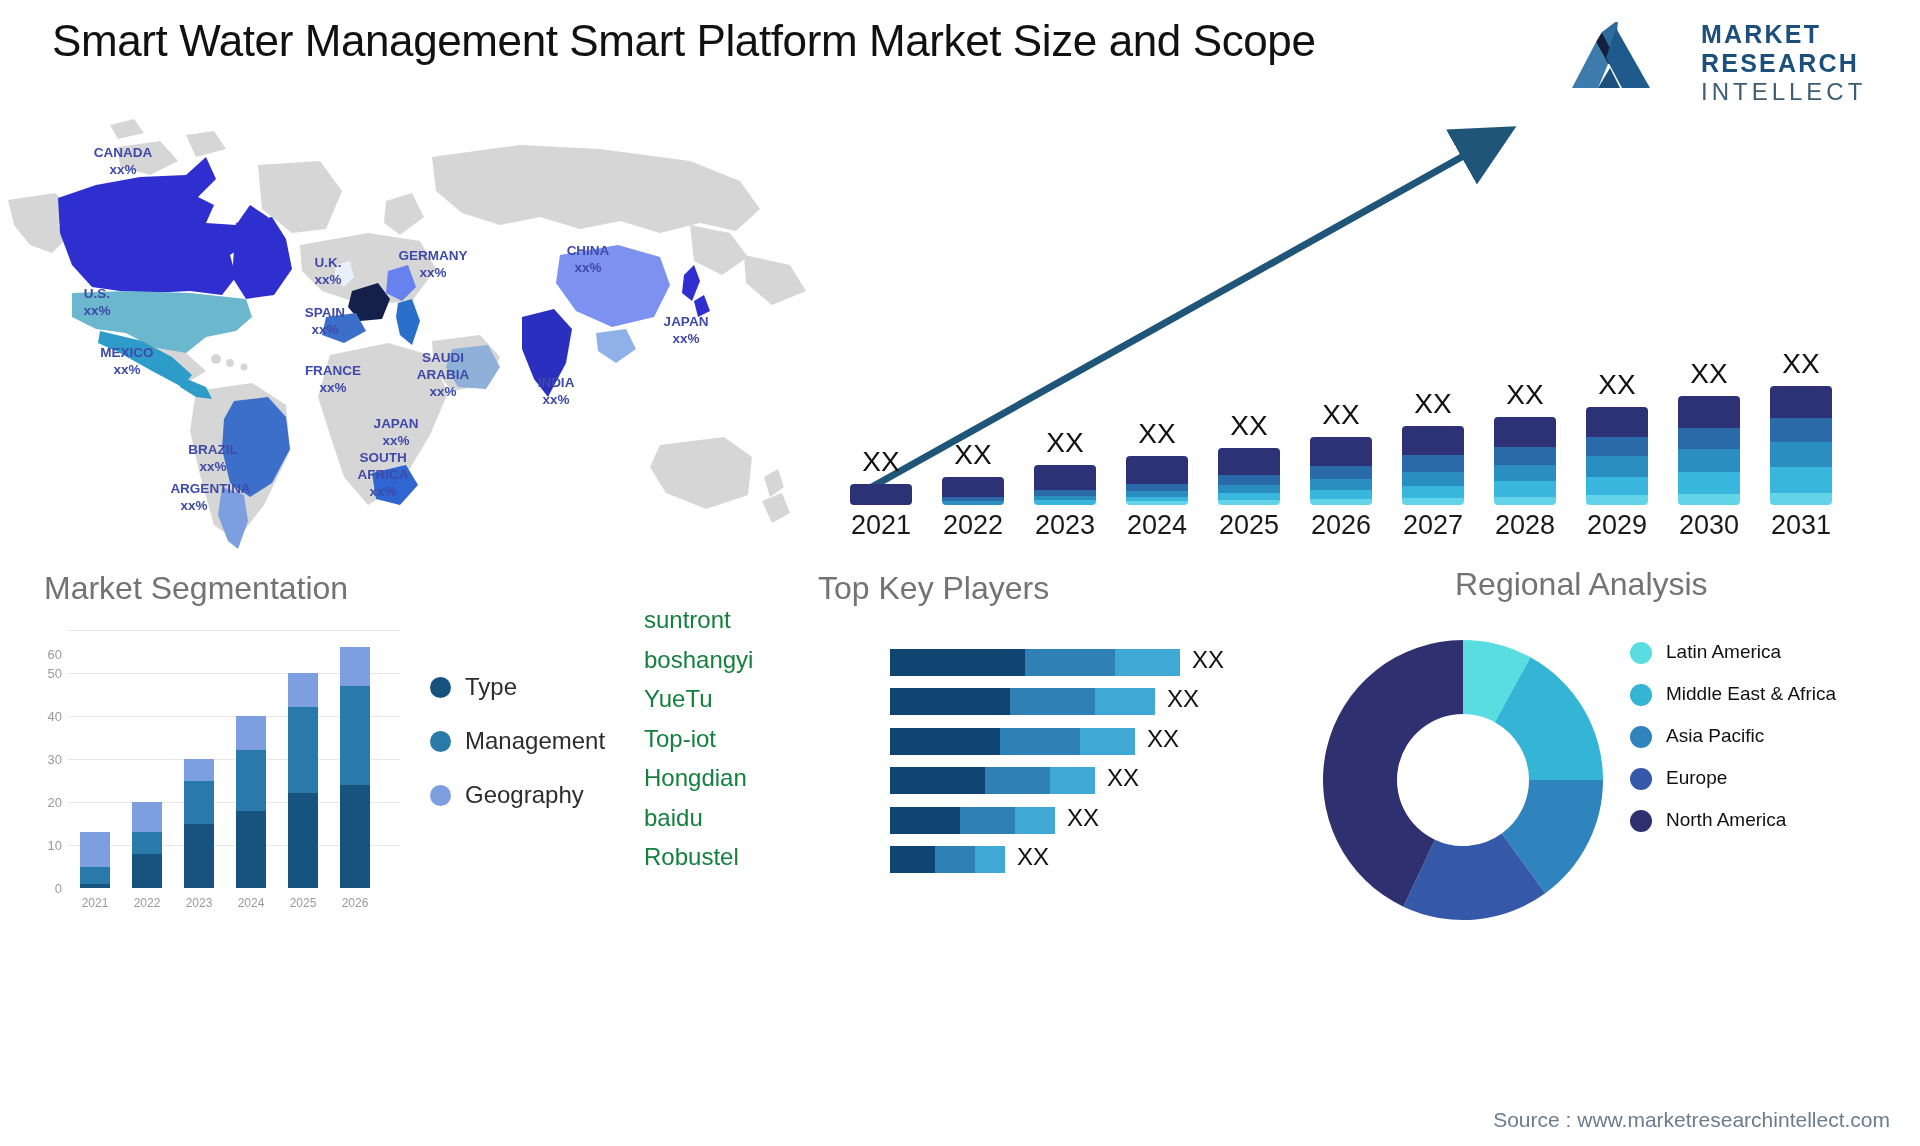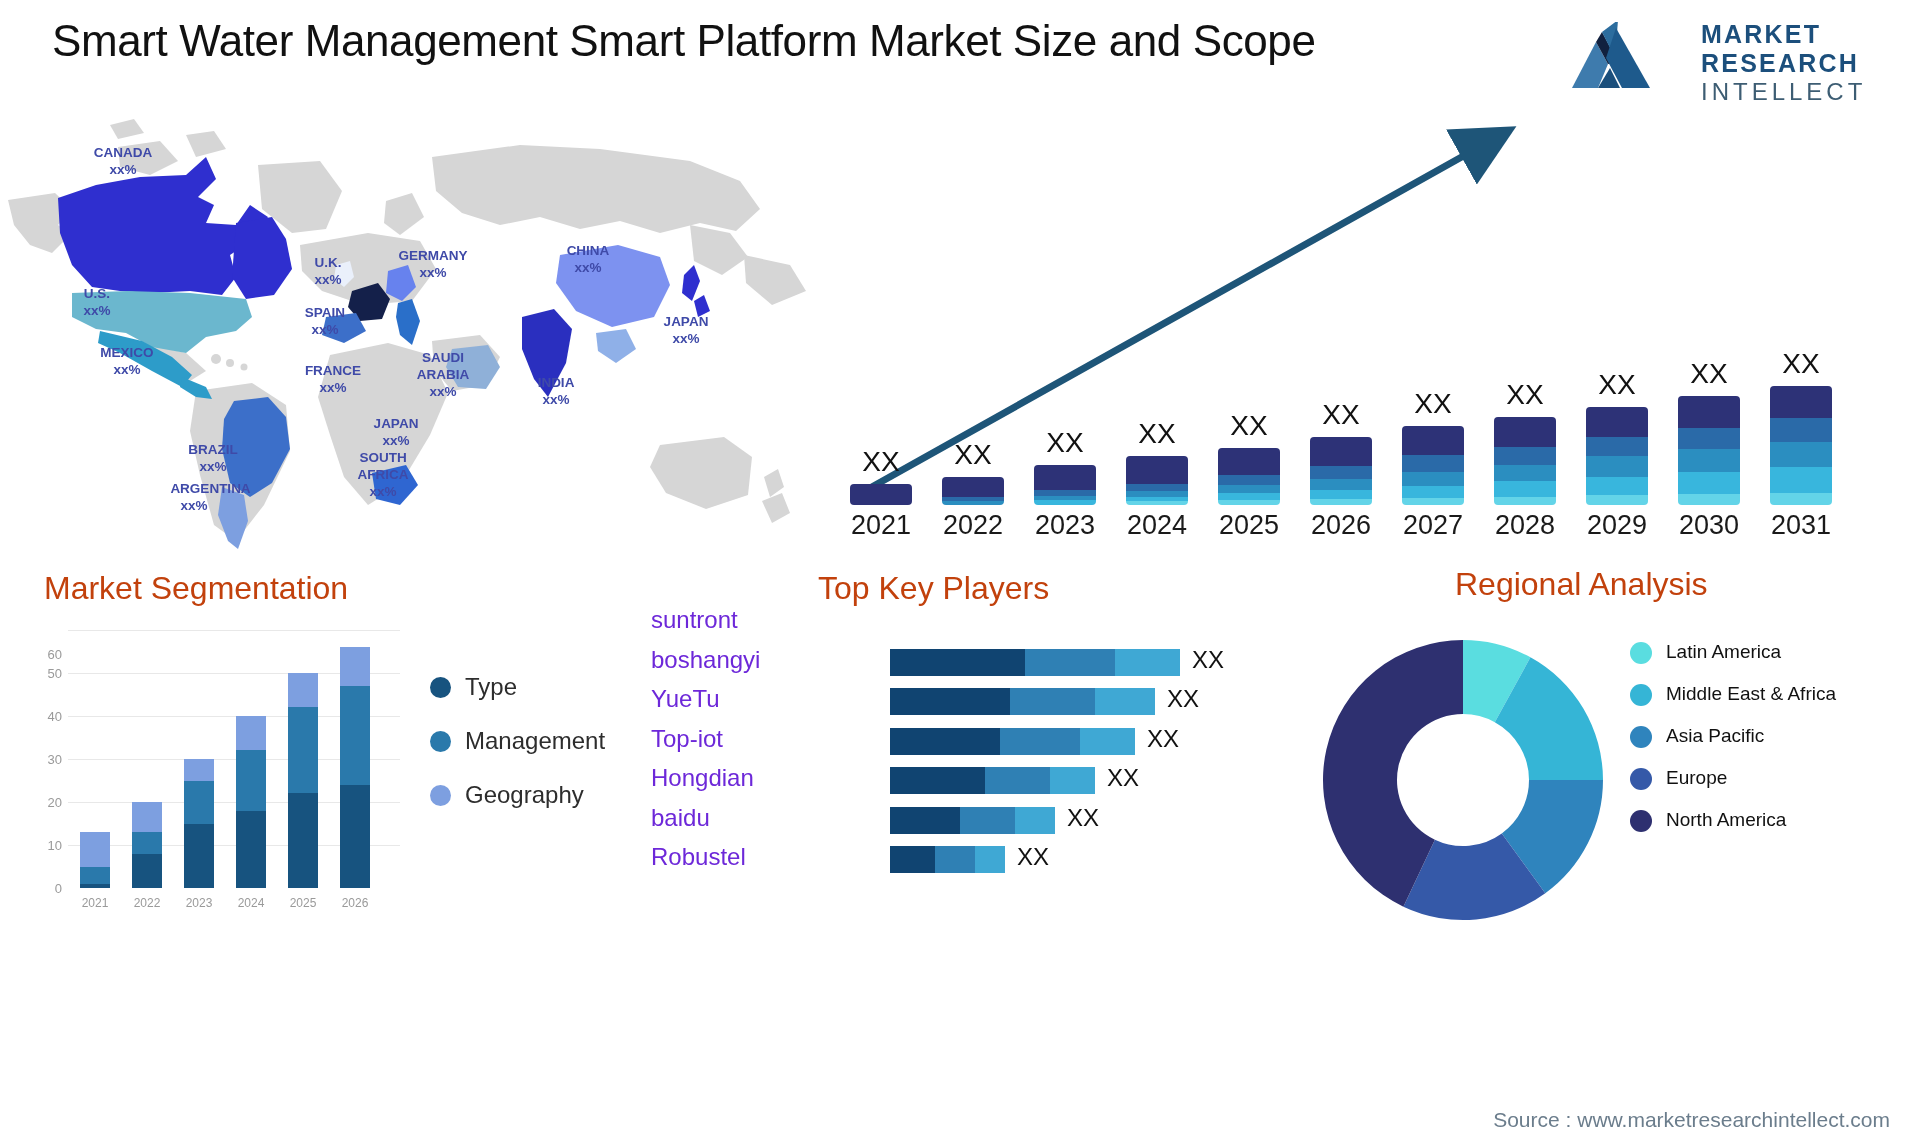--- a/index.html
+++ b/index.html
@@ -44,21 +44,21 @@
     font-size:28px; color:#111; font-weight:400;
   }
   .col-bar { position:absolute; bottom:0; left:0; width:62px; border-radius:4px; overflow:hidden; }
   .col-seg { width:100%; }
   .col-year {
     position:absolute; bottom:-2px; left:0; width:62px; text-align:center;
     font-size:27px; color:#1a1a1a;
   }
 
   
-  .section-title { position:absolute; font-size:32px; color:#c2410c; font-weight:400; }
+  .section-title { position:absolute; font-size:32px; color:#737373; font-weight:400; }
   #seg-title { left:44px; top:570px; }
   #players-title { left:818px; top:570px; }
   #region-title { left:1455px; top:566px; }
 
   
   #seg-chart { position:absolute; left:30px; top:618px; width:620px; height:300px; }
   #seg-plot { position:absolute; left:38px; top:12px; width:332px; height:258px; }
   .seg-grid { position:absolute; left:0; width:100%; height:1px; background:#e8e8e8; }
   .seg-ytick {
     position:absolute; left:-36px; width:30px; text-align:right;
@@ -73,22 +73,22 @@
   }
   #seg-legend { position:absolute; left:400px; top:55px; }
   .seg-legend-item { display:flex; align-items:center; margin-bottom:26px; }
   .seg-dot { width:21px; height:21px; border-radius:50%; margin-right:14px; }
   .seg-legend-label { font-size:24px; color:#2d2d2d; }
 
   
   #players { position:absolute; left:640px; top:605px; width:680px; height:300px; }
   .player-row { position:absolute; left:0; width:680px; height:30px; }
   .player-name {
-    position:absolute; left:11px; width:220px; text-align:left;
-    font-size:24px; color:#6d28d9; line-height:30px;
+    position:absolute; left:4px; width:220px; text-align:left;
+    font-size:24px; color:#15803d; line-height:30px;
   }
   .player-bar { position:absolute; left:250px; top:4px; height:27px; display:flex; }
   .player-seg { height:100%; }
   .player-value {
     position:absolute; font-size:24px; color:#111; line-height:30px;
   }
 
   
   #donut-wrap { position:absolute; left:1318px; top:635px; width:290px; height:290px; }
   #region-legend { position:absolute; left:1630px; top:640px; width:280px; }

